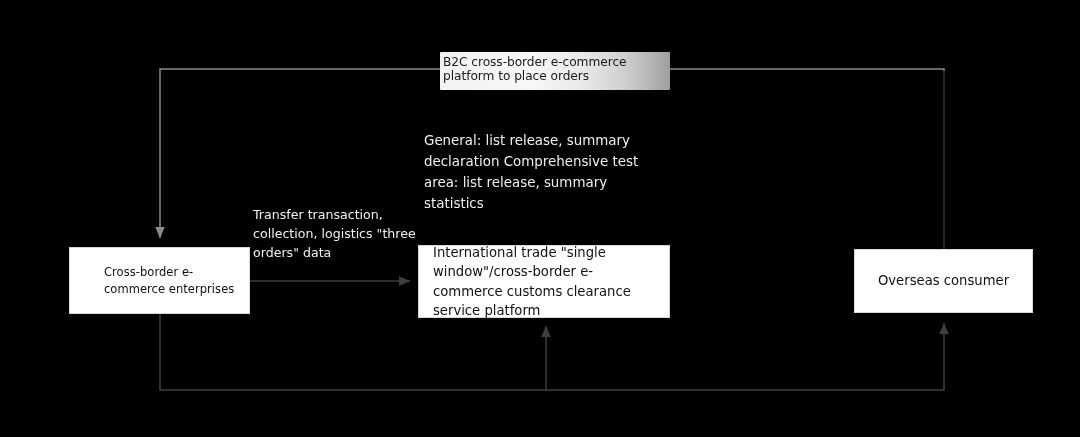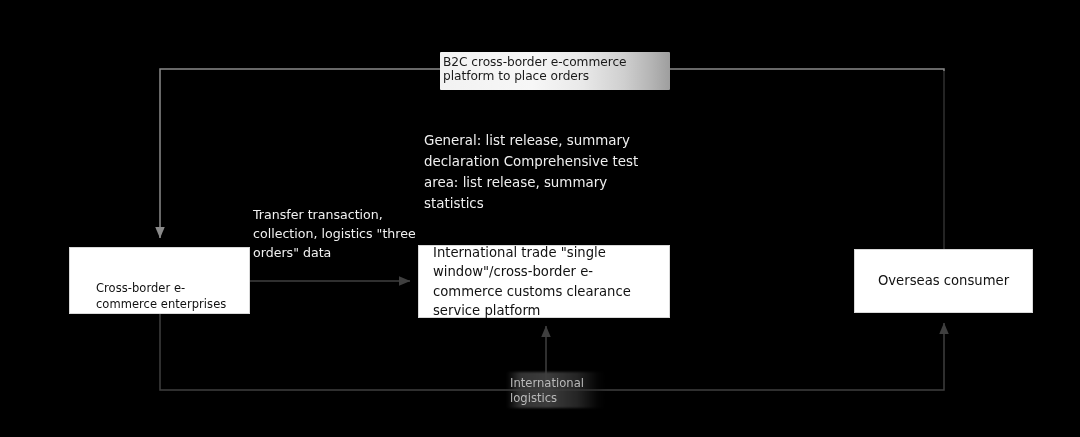--- a/index.html
+++ b/index.html
@@ -40,22 +40,21 @@
     z-index: 5;
   }
   .node .node-text {
     width: 100%;
     line-height: 1.45;
   }
 
   #node-enterprises {
     left: 69px;  top: 247px;
     width: 181px; height: 67px;
-    padding: 0 10px 0 26px;
-    align-items: flex-end;
+    padding: 0 10px 0 34px;
   }
   #node-enterprises .node-text {
     font-size: 11.5px;
     letter-spacing: 0.05px;
   }
 
   #node-platform {
     left: 418px; top: 245px;
     width: 252px; height: 73px;
     padding: 0 10px 0 14px;
@@ -196,18 +195,14 @@
 
   <div id="label-b2c">
     <div class="card"></div>
     <div class="card-text">B2C cross-border e-commerce platform to place orders</div>
   </div>
 
   <div class="edge-label" id="label-transfer">Transfer transaction, collection, logistics "three orders" data</div>
 
   <div class="edge-label" id="label-general">General: list release, summary declaration Comprehensive test area: list release, summary statistics</div>
 
-  <div id="label-logistics">
-    <div class="card"></div>
-    <div class="card-text">International logistics</div>
-  </div>
 
 </div>
 
 </body></html>

